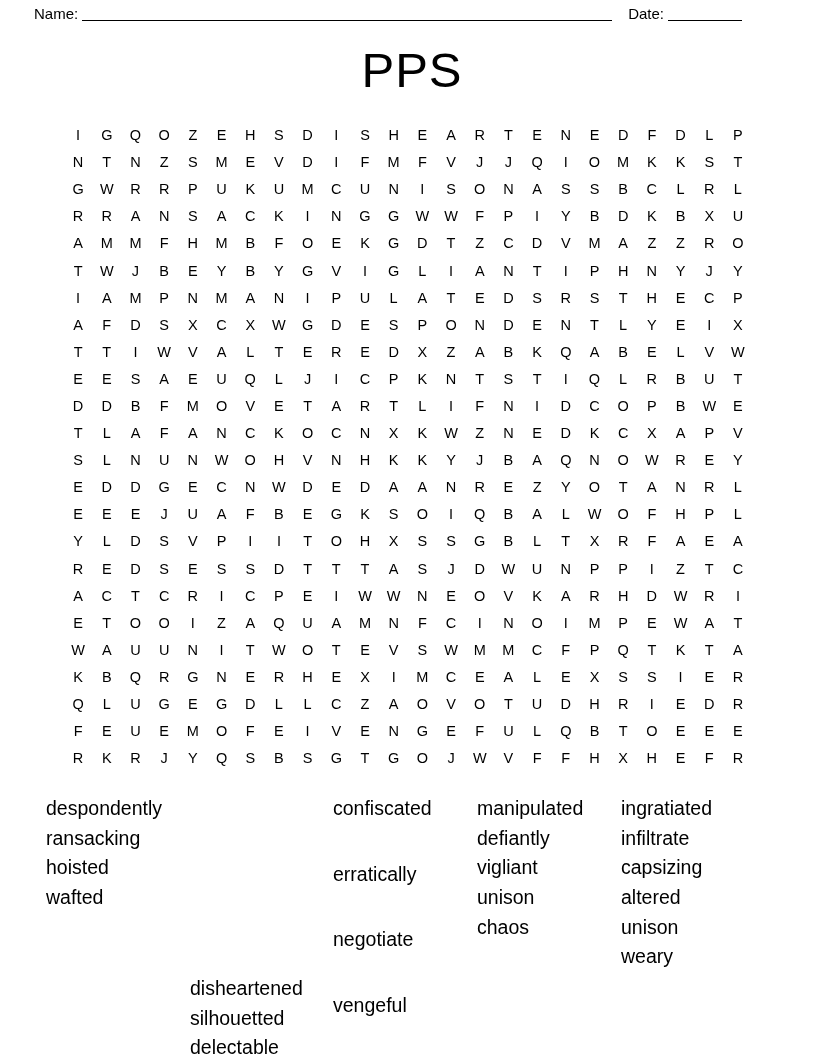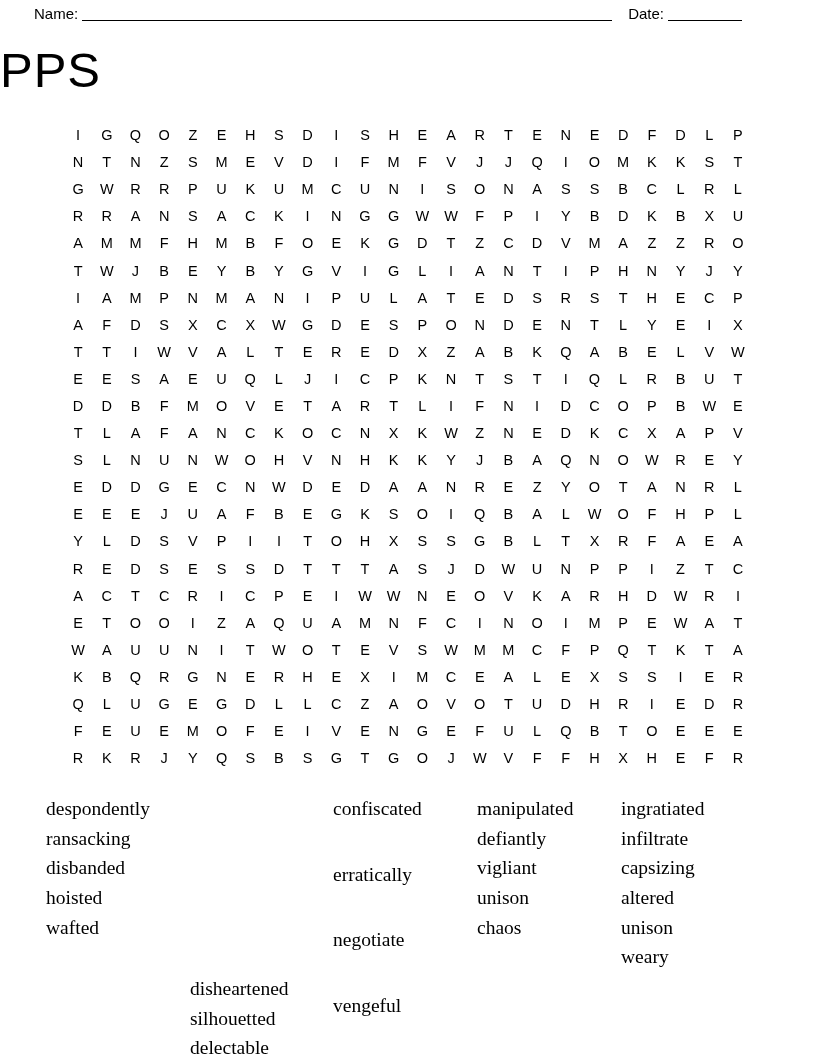--- a/index.html
+++ b/index.html
@@ -34,25 +34,25 @@
     border-bottom: 1px solid #000;
     height: 13px;
     margin: 0 0 1px 4px;
   }
   .rule-name { flex: 1 1 auto; }
   .rule-date { width: 74px; flex: 0 0 74px; }
   .hdr-date-label { margin-left: 16px; }
 
   
   .title {
-    text-align: left;
+    text-align: center;
     font-size: 49px;
     line-height: 52px;
     font-weight: 400;
-    margin: 22px 0 0 0;
+    margin: 22px 0 0 8px;
     letter-spacing: 1px;
   }
 
   
   .grid-wrap {
     margin-top: 26px;
     display: flex;
     justify-content: center;
   }
   table.grid {
@@ -84,21 +84,21 @@
   }
   .wl-col.c0 { width: 144px; }
   .wl-col.c1 { width: 143px; justify-content: flex-end; }
   .wl-col.c2 { width: 144px; gap: 36px; }
   .wl-col.c3 { width: 144px; }
   .wl-col.c4 { width: 140px; }
   .wl-word {
     font-size: 19.5px;
     line-height: 29.6px;
     white-space: nowrap;
-    font-family: Liberation Serif, serif;
+    font-family: Liberation Sans, sans-serif;
   }
 </style>
 </head>
 <body>
 
 <div class="header-row">
   <span class="hdr-label">Name:</span>
   <span class="rule rule-name"></span>
   <span class="hdr-label hdr-date-label">Date:</span>
   <span class="rule rule-date"></span>
@@ -734,21 +734,20 @@
           <td>R</td>
         </tr>
       </tbody>
   </table>
 </div>
 
 <div class="wordlist">
     <div class="wl-col c0">
       <div class="wl-word">despondently</div>
       <div class="wl-word">ransacking</div>
-      <div class="wl-word">disbanded</div>
       <div class="wl-word">hoisted</div>
       <div class="wl-word">wafted</div>
     </div>
     <div class="wl-col c1">
       <div class="wl-word">disheartened</div>
       <div class="wl-word">silhouetted</div>
       <div class="wl-word">delectable</div>
       <div class="wl-word">protocol</div>
       <div class="wl-word">guffaws</div>
       <div class="wl-word">rabble</div>

